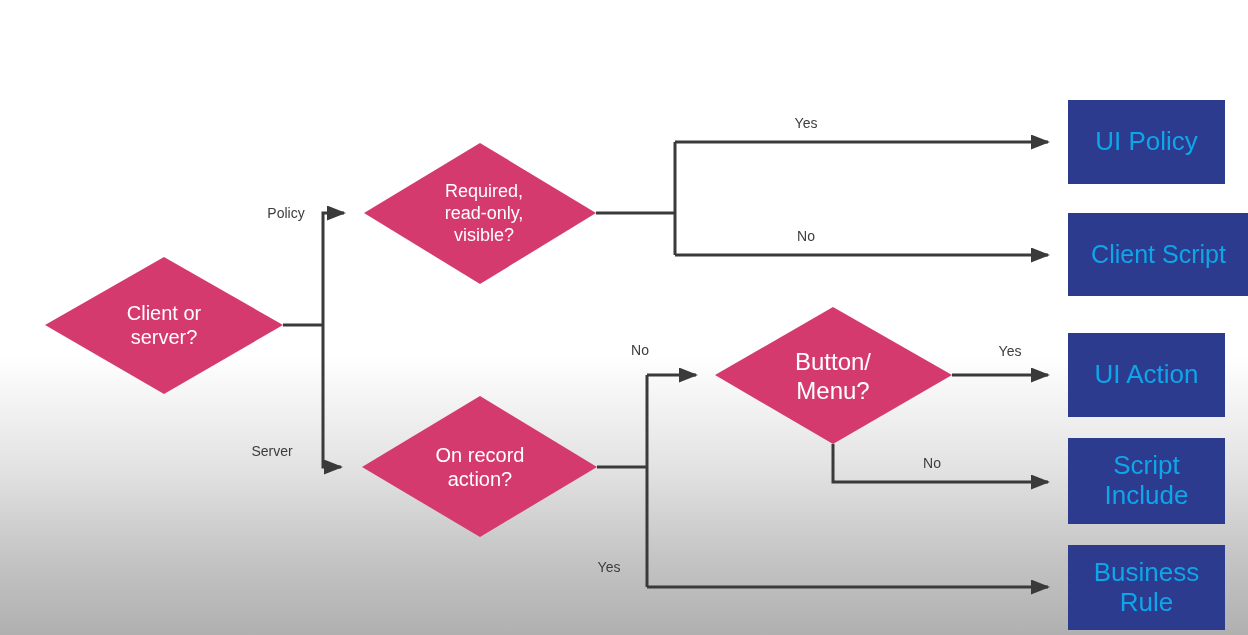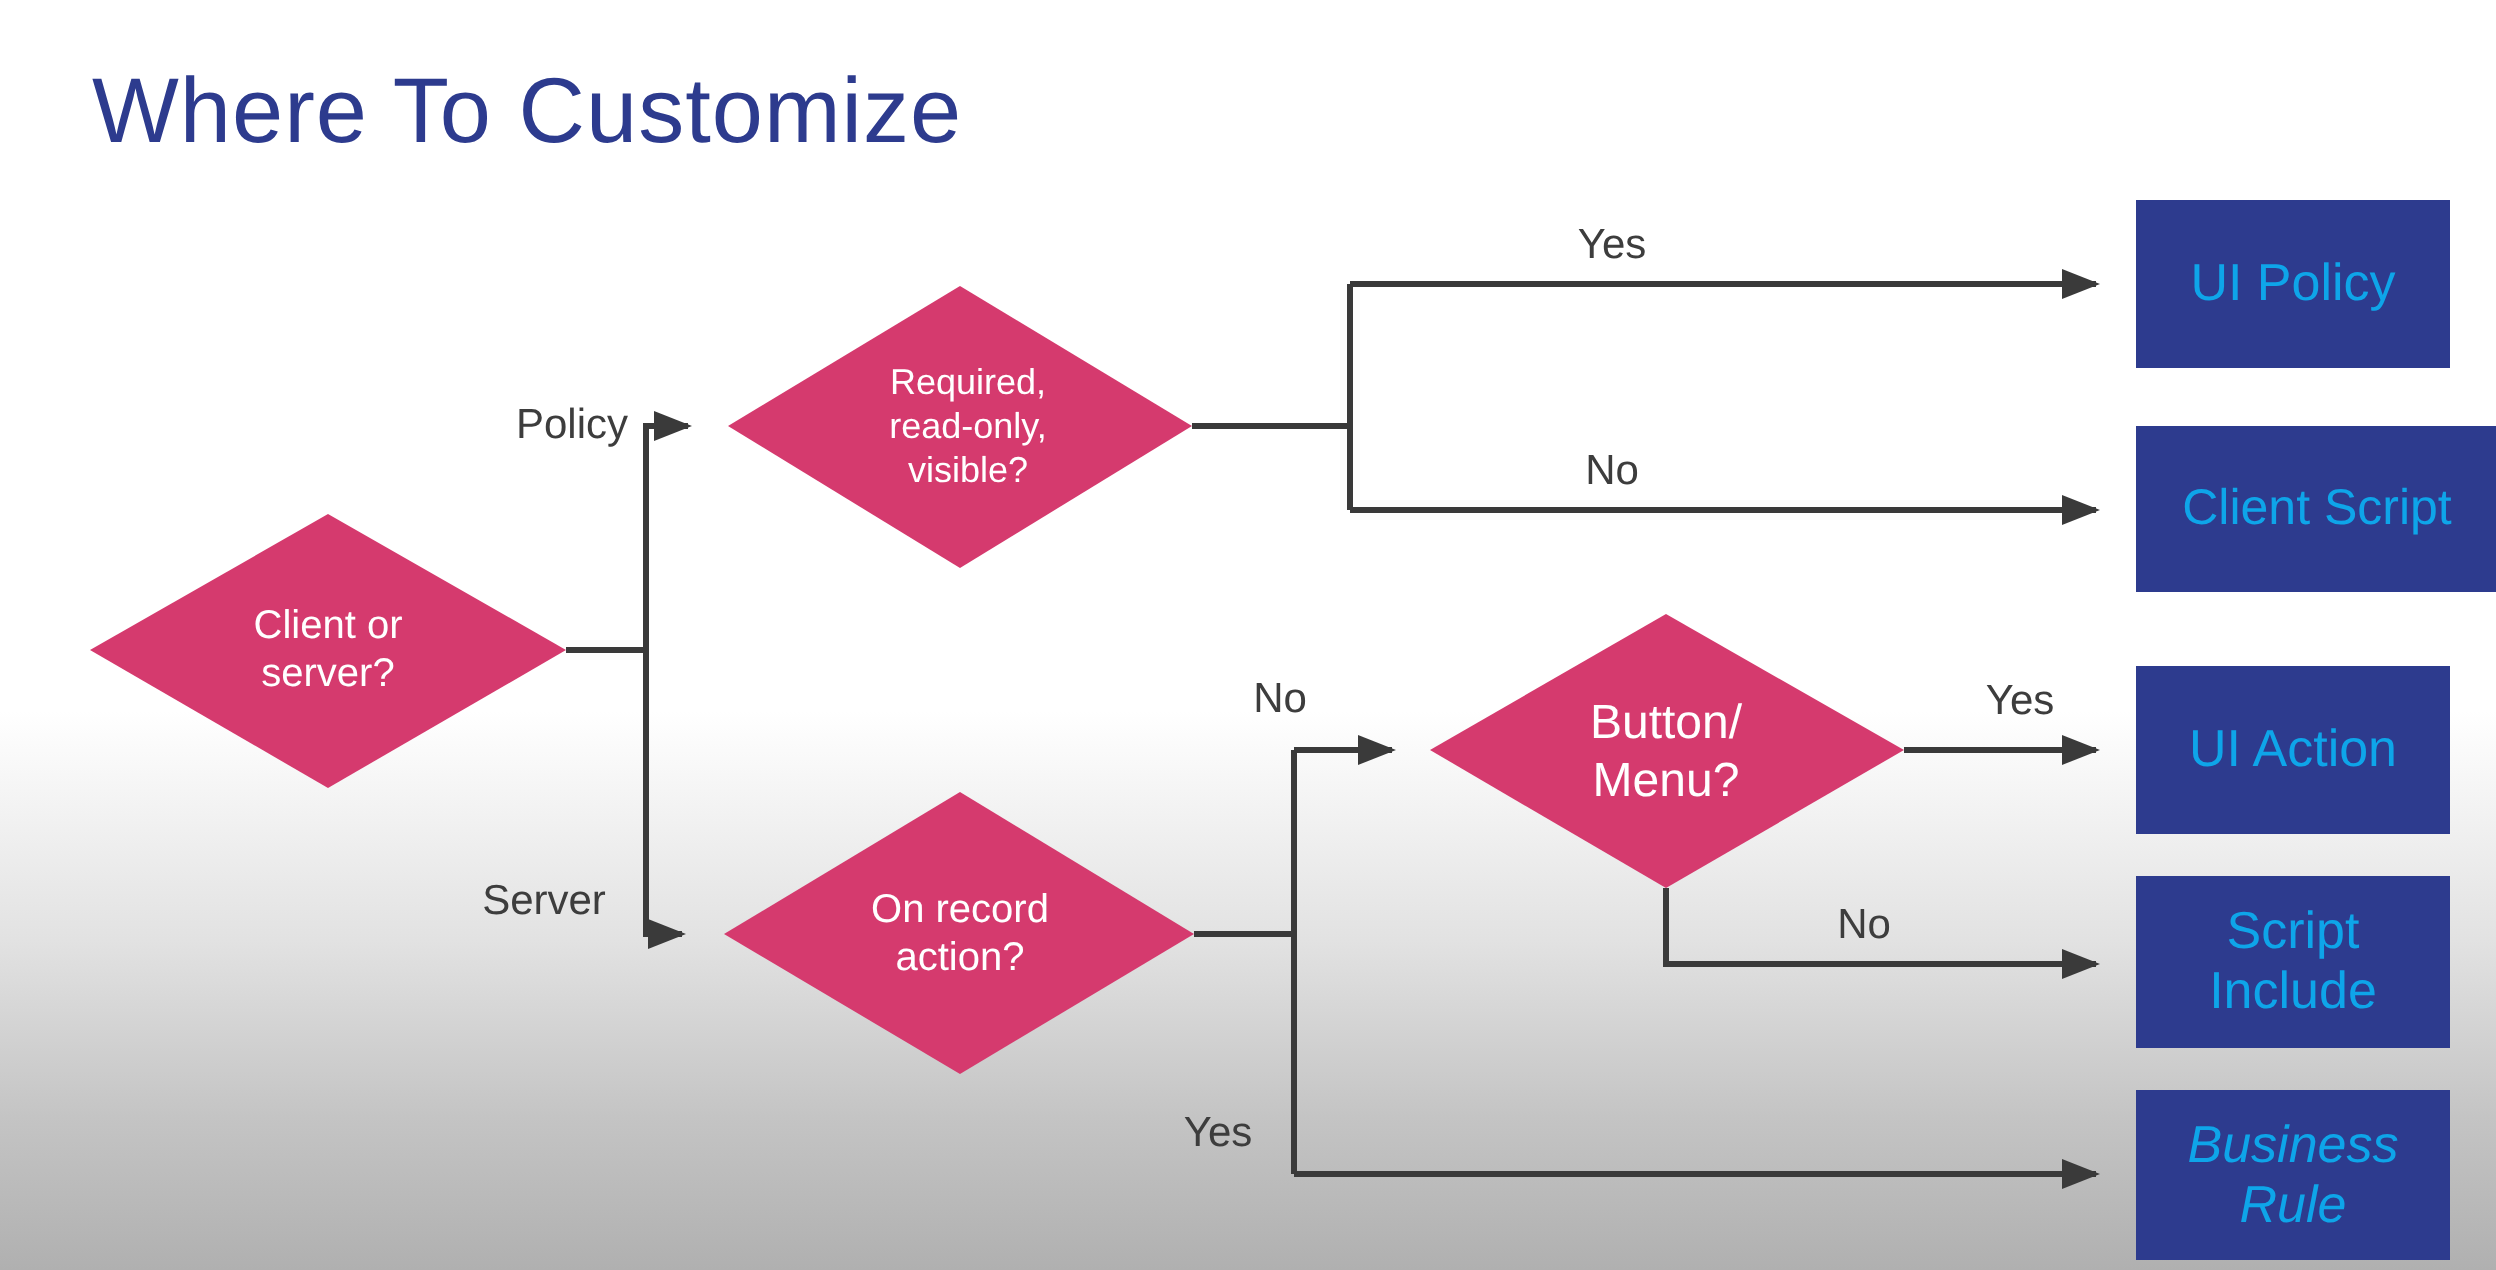--- a/index.html
+++ b/index.html
@@ -21,29 +21,28 @@
     text-align:center;color:#ffffff;white-space:pre-line;line-height:1.22;
     pointer-events:none;
   }
   .outcome-box{
     position:absolute;display:flex;align-items:center;justify-content:center;
     background:#2d3b8e;color:#0ea5e9;text-align:center;
     font-size:26px;white-space:pre-line;line-height:1.15;
   }
   .edge-label{
     position:absolute;transform:translate(-50%,-50%);
-    font-size:21px;color:#3d3d3d;white-space:nowrap;
+    font-size:14px;color:#3d3d3d;white-space:nowrap;
   }
 </style>
 </head>
 <body>
 
 <div class="stage">
 
-  <div class="page-title">Where To Customize</div>
 
   <svg class="flow-svg" width="1248" height="635" viewBox="0 0 1248 635">
     <defs>
       <marker id="arrow" markerUnits="userSpaceOnUse" markerWidth="19" markerHeight="15" refX="17" refY="7.5" orient="auto">
         <path d="M0,0 L19,7.5 L0,15 Z" fill="#3a3a3a"></path>
       </marker>
     </defs>
 
     <g stroke="#3a3a3a" stroke-width="3" fill="none">
       <path d="M283,325 H323"></path>
@@ -80,21 +79,21 @@
   <div class="diamond-label" style="left:400px;top:432px;width:160px;height:70px;font-size:20px;">On record
 action?</div>
   <div class="diamond-label" style="left:753px;top:341px;width:160px;height:70px;font-size:24px;">Button/
 Menu?</div>
 
   <div class="outcome-box" style="left:1068px;top:100px;width:157px;height:84px;">UI Policy</div>
   <div class="outcome-box" style="left:1068px;top:213px;width:181px;height:83px;font-size:25px;">Client Script</div>
   <div class="outcome-box" style="left:1068px;top:333px;width:157px;height:84px;">UI Action</div>
   <div class="outcome-box" style="left:1068px;top:438px;width:157px;height:86px;">Script
 Include</div>
-  <div class="outcome-box" style="left:1068px;top:545px;width:157px;height:85px;font-style:italic;">Business
+  <div class="outcome-box" style="left:1068px;top:545px;width:157px;height:85px;">Business
 Rule</div>
 
   <div class="edge-label" style="left:286px;top:213px;">Policy</div>
   <div class="edge-label" style="left:272px;top:451px;">Server</div>
   <div class="edge-label" style="left:806px;top:123px;">Yes</div>
   <div class="edge-label" style="left:806px;top:236px;">No</div>
   <div class="edge-label" style="left:640px;top:350px;">No</div>
   <div class="edge-label" style="left:609px;top:567px;">Yes</div>
   <div class="edge-label" style="left:1010px;top:351px;">Yes</div>
   <div class="edge-label" style="left:932px;top:463px;">No</div>

